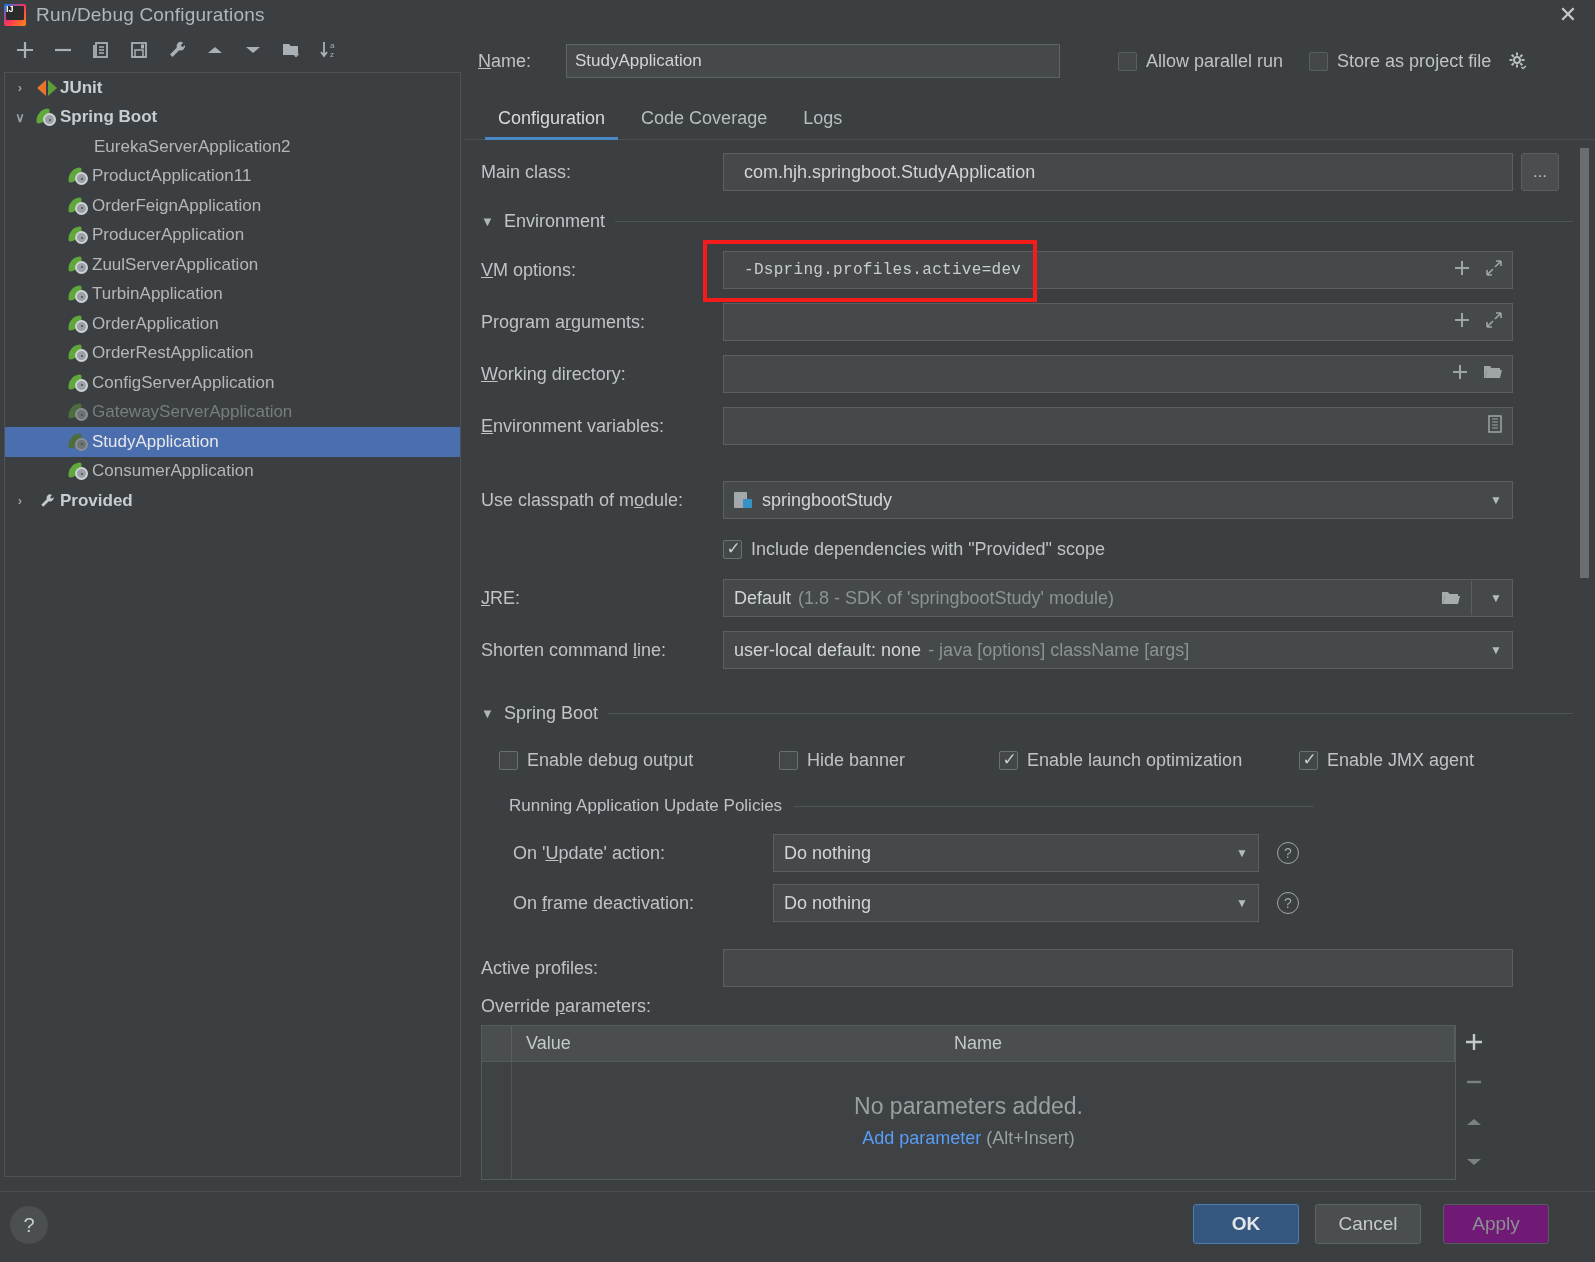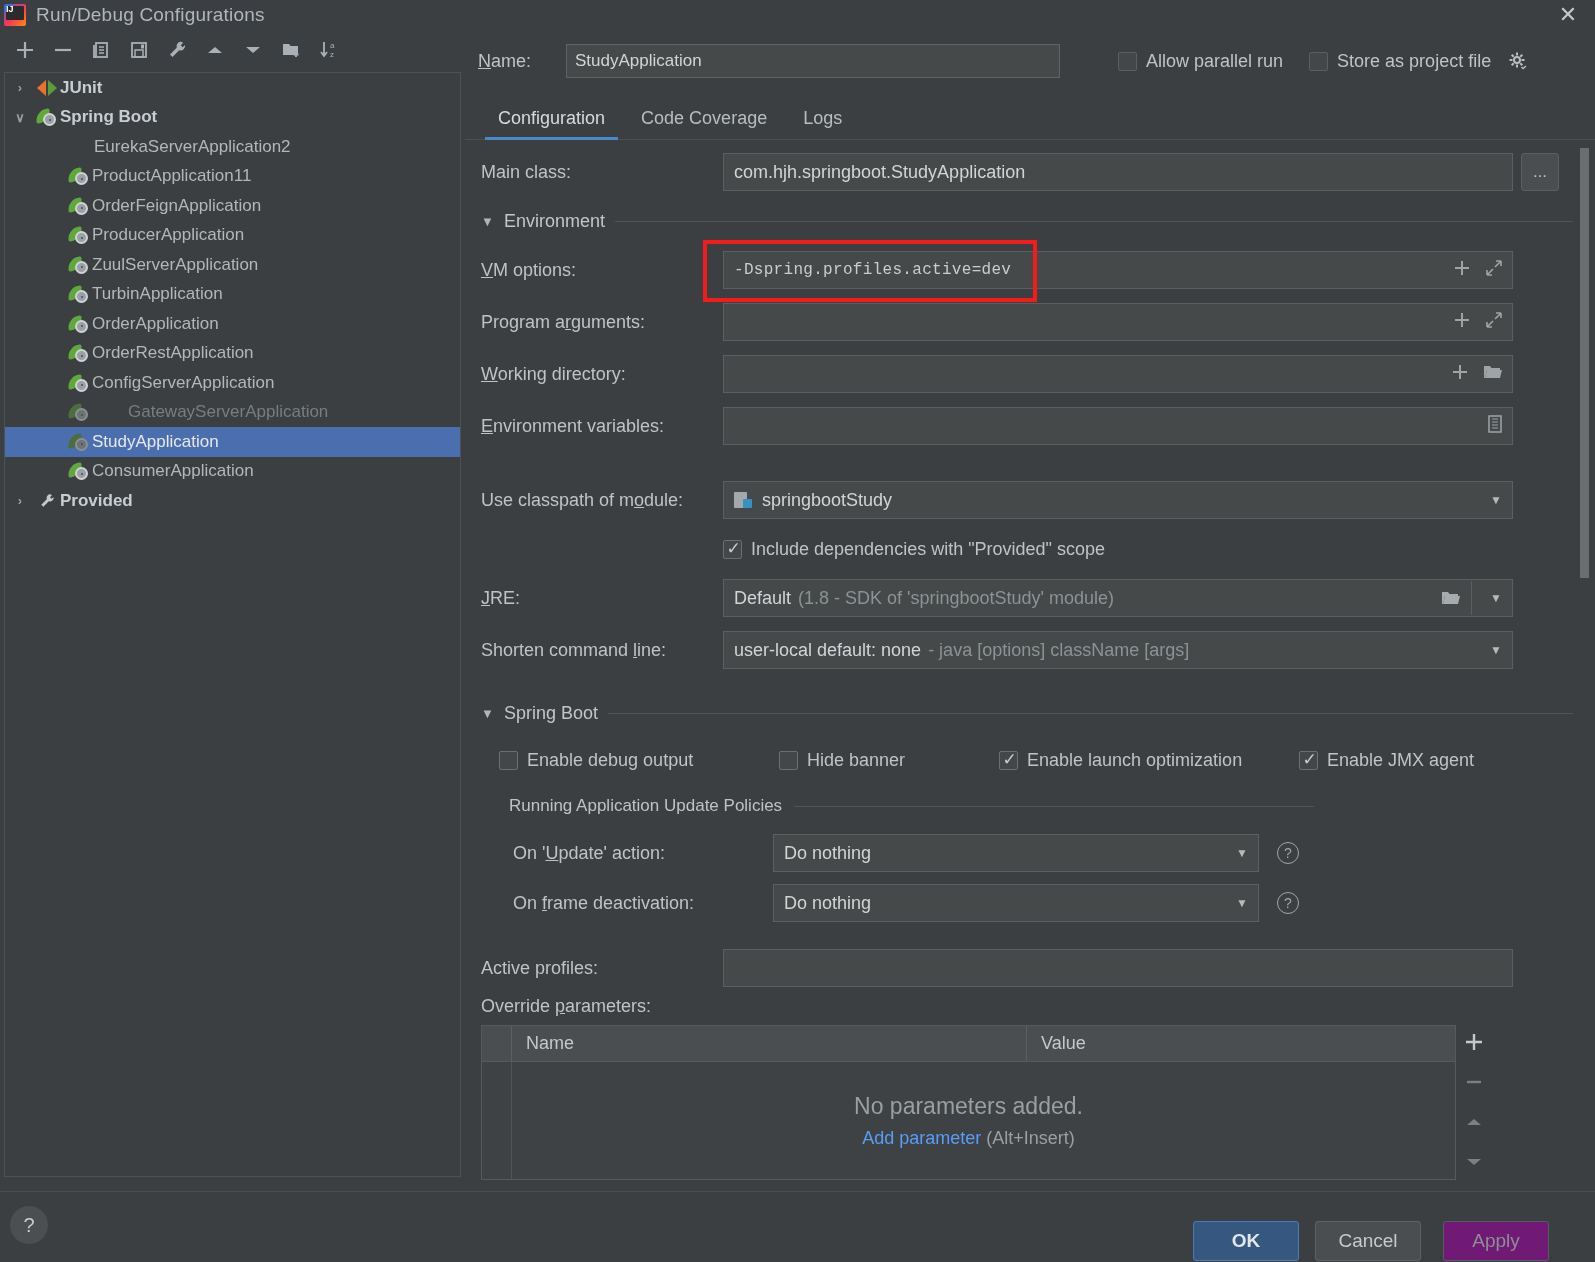--- a/index.html
+++ b/index.html
@@ -54,21 +54,21 @@
 
   .tree {
     position: absolute; left: 4px; top: 42px; width: 457px; height: 1105px;
     border: 1px solid #4f5254; background: #3c3f41; overflow: hidden;
   }
   .tree-row {
     height: 29.5px; display: flex; align-items: center;
     font-size: 17px; color: #b4b7b9; white-space: nowrap;
   }
   .tree-row.selected { background: #4b6eaf; color: #e6e8ea; }
-  .tree-row.dim { color: #787d80; gap: 36px; }
+  .tree-row.dim { color: #787d80; }
   .tree-row.group { font-weight: bold; color: #c8cdd1; font-size: 17px; }
   .twisty { width: 30px; text-align: center; color: #9a9fa3; font-size: 13px; flex: none; }
   .node-icon { width: 24px; height: 18px; flex:none; display:flex; align-items:center; justify-content:center; }
   .indent-lvl2 { padding-left: 62px; }
   .indent-lvl2-noicon { padding-left: 88px; }
   .lbl { padding-left: 1px; }
 
   
   .spring-ico { position: relative; width: 22px; height: 18px; }
   .spring-ico .leaf {
@@ -136,21 +136,21 @@
   .form-scroll { position:relative; width: 1130px; height: 1052px; overflow: hidden; }
   .scrollbar {
     position:absolute; right: 6px; top: 8px; width: 9px; height: 1040px;
   }
   .scrollthumb { position:absolute; left:0; top:0; width:9px; height:430px; background:#6a6e70; border-radius:0; }
 
   .row { display:flex; align-items:center; margin-left:16px; margin-top: 0; height: 52px; }
   .row-label { font-size:18px; color:#bfc3c6; width: 242px; flex:none; }
   .field {
     height: 38px; background:#45494a; border:1px solid #5b5f62; display:flex;
-    align-items:center; color:#d2d5d7; font-size:18px; padding: 0 10px; position:relative;
+    align-items:center; color:#d2d5d7; font-size:18px; padding: 0 20px; position:relative;
   }
   .field.wide { width: 790px; }
   .field-icons { position:absolute; right:8px; top:0; height:100%; display:flex; align-items:center; gap:12px; color:#9fa4a7; }
   .btn-ellipsis {
     width: 38px; height: 38px; margin-left: 8px; border:1px solid #5b5f62; background:#4a4e50;
     display:flex; align-items:center; justify-content:center; color:#b9bec1; font-size:17px; border-radius:3px;
   }
   .mono { font-family: "Liberation Mono", "DejaVu Sans Mono", monospace; font-size:16px; color:#c9cdd0; letter-spacing:.3px; }
 
   .section-hdr { display:flex; align-items:center; margin-left:16px; height: 46px; gap:10px; }
@@ -212,21 +212,21 @@
   
   .bottom {
     position:absolute; left:0; top:1192px; width:1595px; height:70px; background:#3c3f41;
   }
   .help-btn {
     position:absolute; left:10px; top:14px; width:38px;height:38px;border-radius:50%;
     background:#4b4f51; color:#c7ccce; display:flex;align-items:center;justify-content:center;font-size:20px;
   }
   .btn {
     height:40px; border-radius:3px; display:flex;align-items:center;justify-content:center;
-    font-size:19px; position:absolute; top:29px;
+    font-size:19px; position:absolute; top:12px;
   }
   .btn.ok { left:1193px; width:106px; background:#365880; border:1px solid #4c7bb0; color:#e2e6e9; font-weight:bold; }
   .btn.cancel { left:1315px; width:106px; background:#4a4e50; border:1px solid #5d6265; color:#c6cacd; }
   .btn.apply { left:1443px; width:106px; background:#701a75; border:1px solid #565b5e; color:#8b9093; }
 
   
   .red-box {
     position:absolute; left:703px; top:240px; width:334px; height:62px;
     border:4px solid #f41b1b; pointer-events:none; z-index: 40;
   }
@@ -673,22 +673,22 @@
       </div>
 
       <div style="margin-left:16px;margin-top:2px">
         <span style="font-size:18px;color:#bfc3c6">Override <u>p</u>arameters:</span>
       </div>
 
       <div class="table-wrap">
         <div class="table-main">
           <div class="thead">
             <div class="th-gap"></div>
+            <div class="th value">Value</div>
             <div class="th name">Name</div>
-            <div class="th value">Value</div>
           </div>
           <div class="tbody">
             <div class="lead-col"></div>
             <div class="empty-msg">No parameters added.</div>
             <div class="add-param">
               <span>Add parameter</span>
               <span class="hint">(Alt+Insert)</span>
             </div>
           </div>
         </div>

